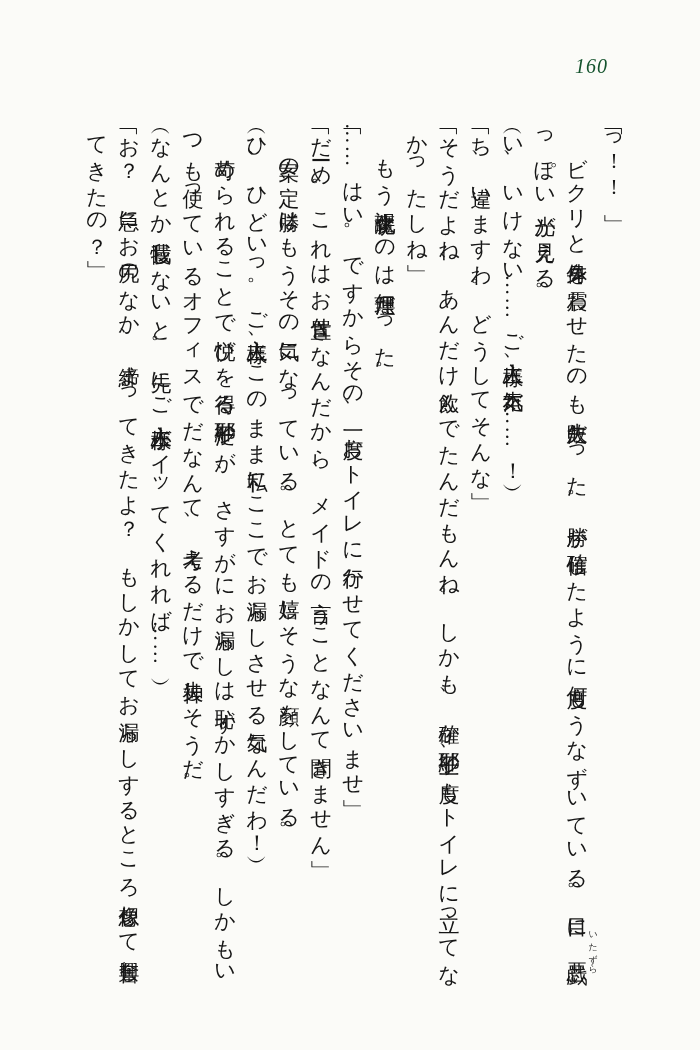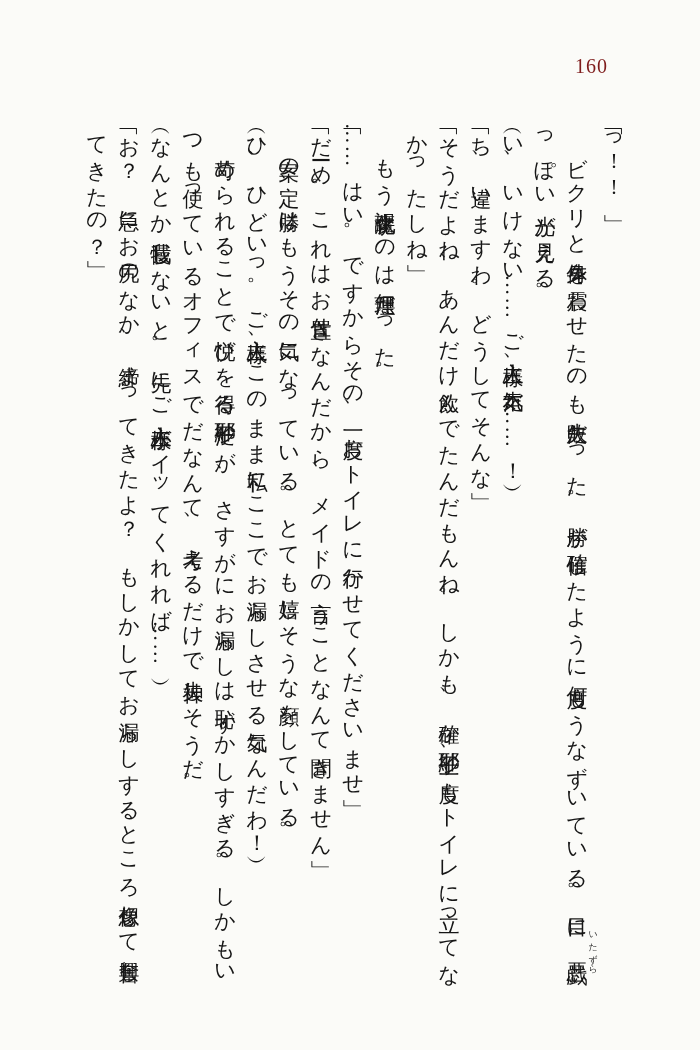--- a/index.html
+++ b/index.html
@@ -16,22 +16,23 @@
     background: #fbfbf8;
     overflow: hidden;
     font-family: "Liberation Serif", "DejaVu Serif", serif;
     color: #161616;
   }
   .page-number {
     position: absolute;
     top: 56px;
     right: 92px;
     font-size: 20px;
+    font-style: italic;
     letter-spacing: 1px;
-    color: #7f1d1d;
+    color: #14532d;
     line-height: 1;
   }
   .text-block {
     position: absolute;
     top: 121px;
     right: 70px;
     height: 870px;
     writing-mode: vertical-rl;
     text-orientation: mixed;
     font-size: 21px;

